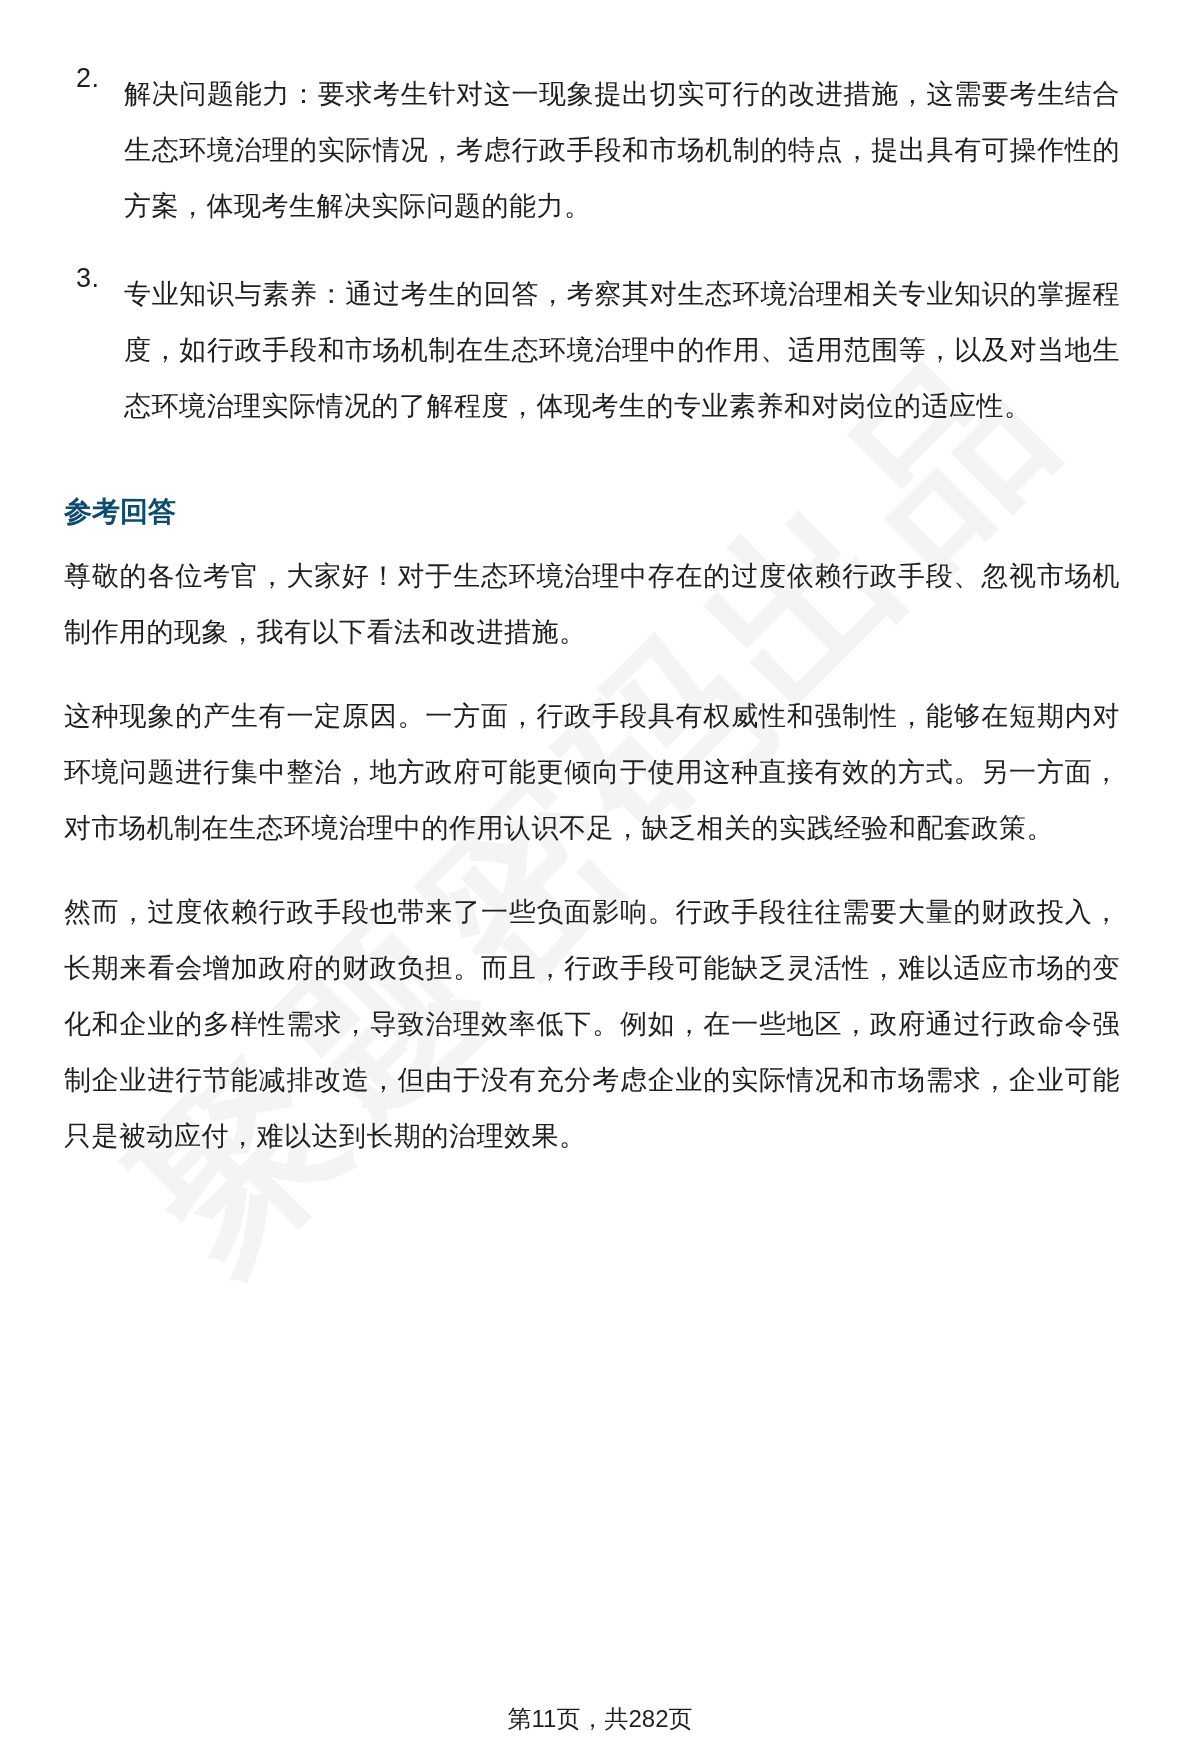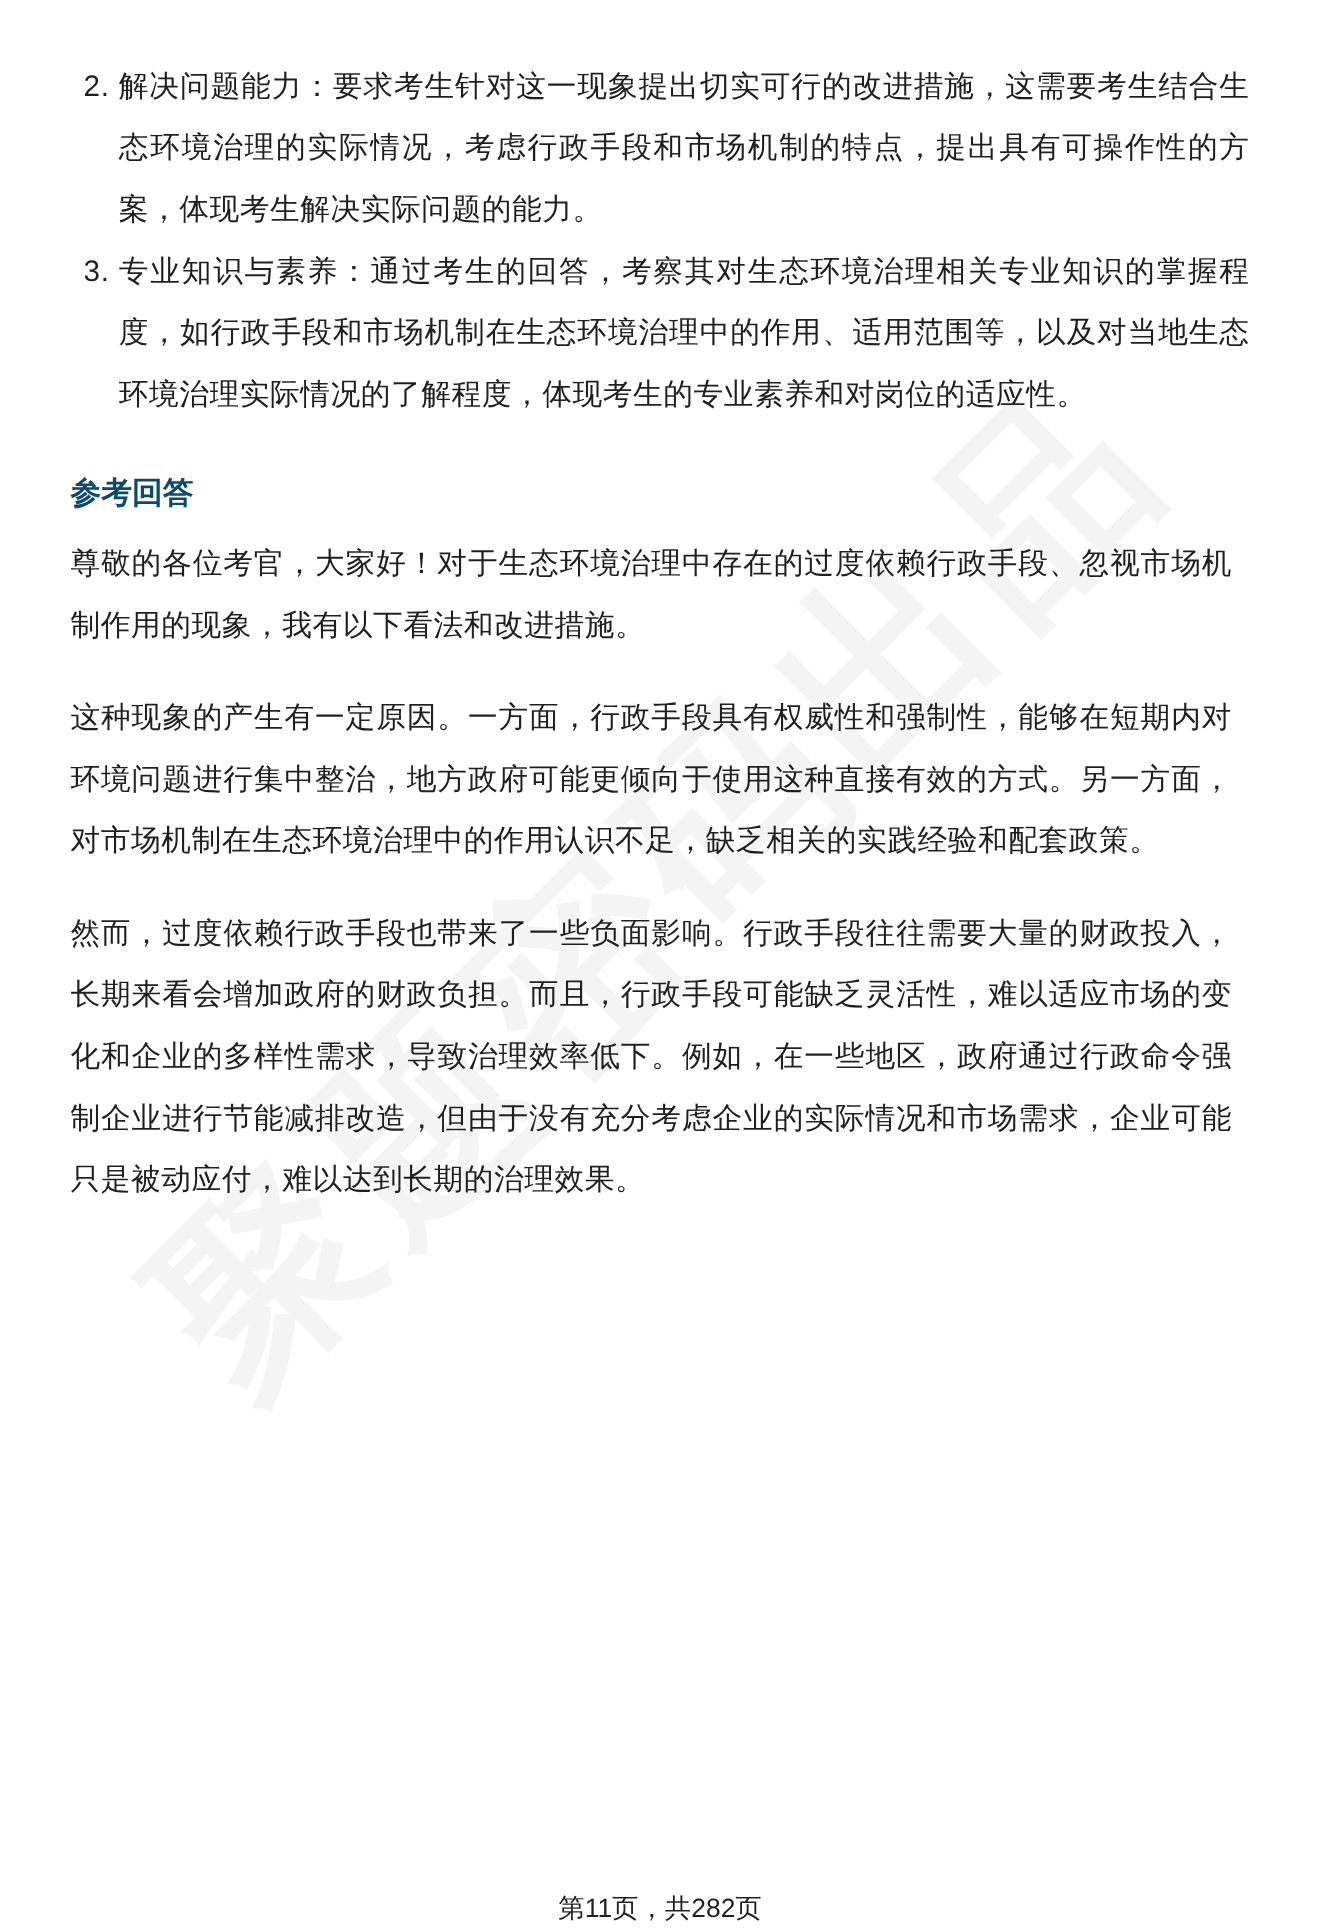--- a/index.html
+++ b/index.html
@@ -40,38 +40,38 @@
     line-height: 56px;
     letter-spacing: 0.5px;
     text-align: justify;
   }
   .list-marker {
     flex: 0 0 44px;
     padding-left: 12px;
   }
   .list-text {
     flex: 1;
-    margin: 0;
+    margin: 16px;
   }
   .section-heading {
     font-size: 28px;
     font-weight: bold;
     margin: 42px 0 16px 0;
     line-height: 40px;
   }
   .para {
     font-size: 27px;
     line-height: 56px;
     letter-spacing: 0.5px;
     text-align: justify;
     margin: 0 16px 28px 0;
   }
   .footer {
     position: absolute;
-    bottom: 4px;
+    bottom: 20px;
     left: 0;
     width: 100%;
     text-align: center;
     font-size: 24px;
     color: #1f1f1f;
     z-index: 1;
   }
 </style>
 </head>
 <body>

